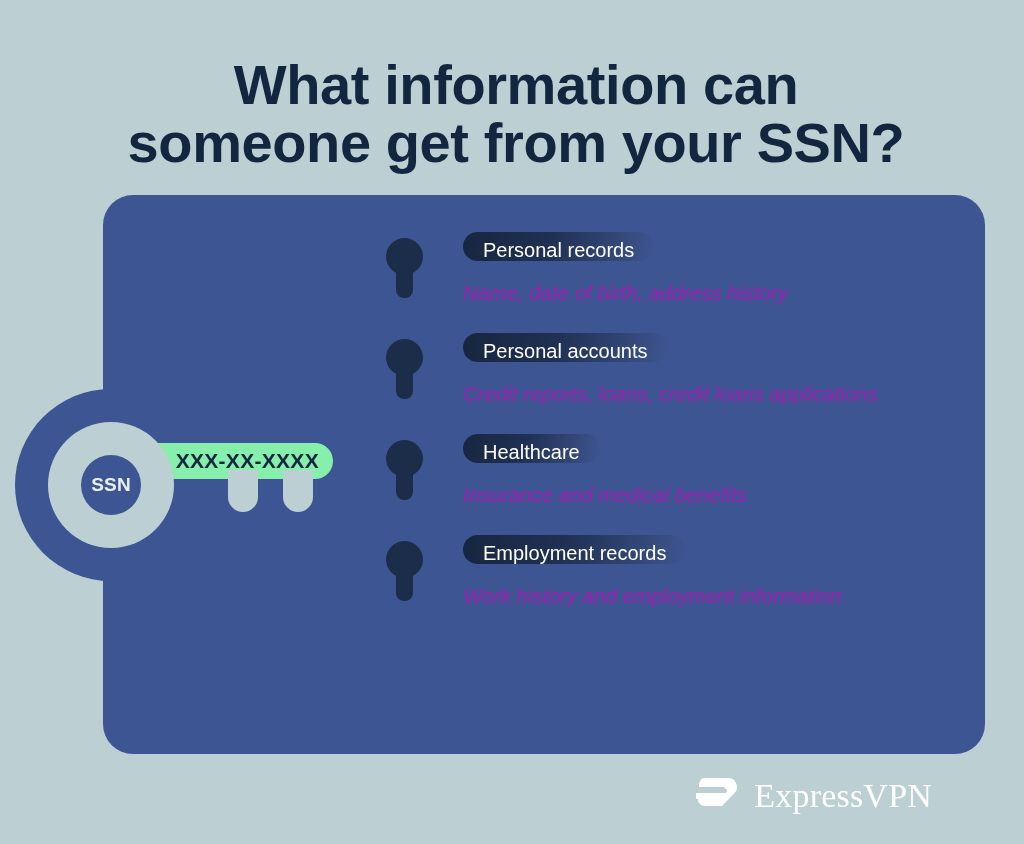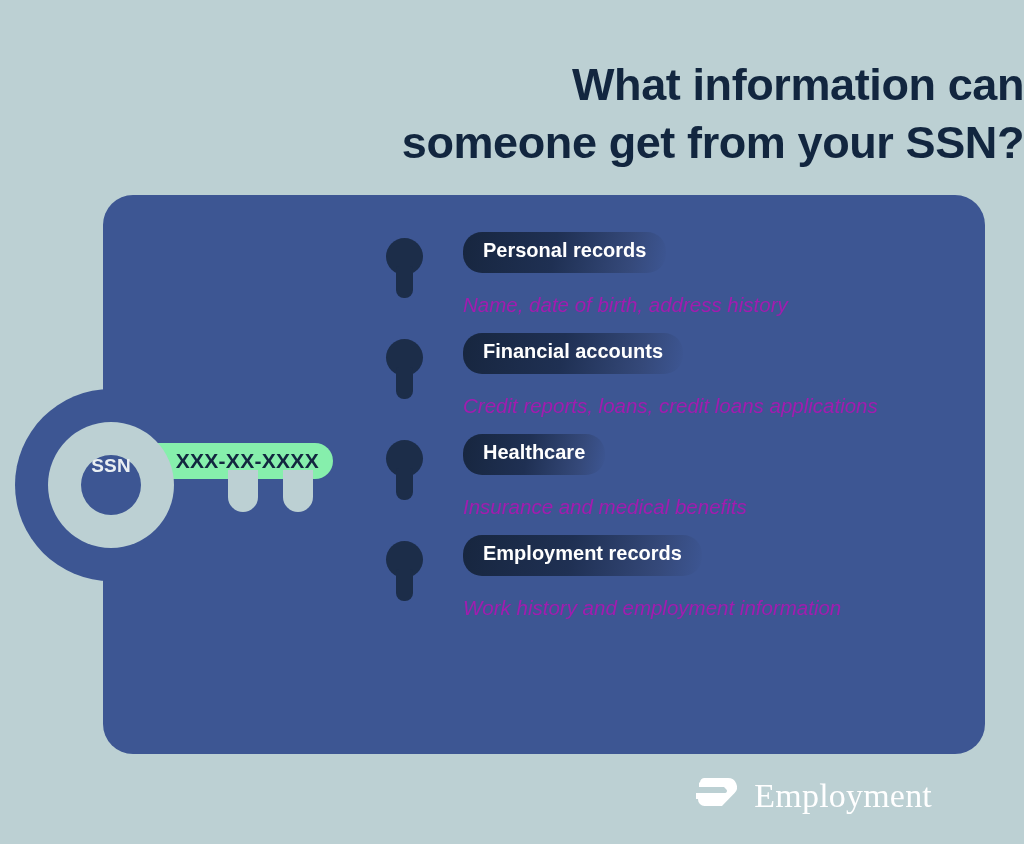--- a/index.html
+++ b/index.html
@@ -21,23 +21,23 @@
     width: 1024px;
     height: 844px;
   }
 
   
   .title {
     position: absolute;
     left: 0;
     top: 56px;
     width: 1024px;
-    text-align: right;
+    text-align: center;
     color: #12263f;
-    font-size: 45px;
+    font-size: 56px;
     font-weight: bold;
     line-height: 58px;
     letter-spacing: -0.4px;
     padding-left: 8px;
   }
   .title-line { display: block; white-space: nowrap; }
 
   
   .panel {
     position: absolute;
@@ -92,21 +92,21 @@
   
   .key-hub {
     position: absolute;
     left: 81px;
     top: 85px;
     width: 60px;
     height: 60px;
     border-radius: 50%;
     background: #3d5693;
     display: flex;
-    align-items: flex-start;
+    align-items: center;
     justify-content: center;
   }
   .key-hub-label {
     color: #e9eef2;
     font-size: 19px;
     font-weight: bold;
     letter-spacing: 0.2px;
   }
 
   
@@ -187,23 +187,23 @@
     position: absolute;
     left: 81px;
     top: 0;
   }
 
   .pill {
     display: inline-block;
     background: linear-gradient(100deg, #17263f 0%, #1f3053 45%, #35497a 82%, #3d5693 100%);
     color: #ffffff;
     font-size: 20px;
-    font-weight: bold;
+    font-weight: normal;
     border-radius: 19px;
-    padding: 7px 20px 12px 20px;
+    padding: 7px 20px 0 20px;
     line-height: 22px;
     white-space: nowrap;
   }
 
   .desc {
     margin-top: 19px;
     color: #a21caf;
     font-size: 20.5px;
     line-height: 26px;
     white-space: nowrap;
@@ -266,21 +266,21 @@
         <div class="desc">Name, date of birth, address history</div>
       </div>
     </div>
 
     <div class="row">
       <div class="keyhole">
         <div class="keyhole-head"></div>
         <div class="keyhole-stem"></div>
       </div>
       <div class="row-content">
-        <div class="pill">Financial accounts</div>
+        <div class="pill">Personal accounts</div>
         <div class="desc">Credit reports, loans, credit loans applications</div>
       </div>
     </div>
 
 
     <div class="row">
       <div class="keyhole">
         <div class="keyhole-head"></div>
         <div class="keyhole-stem"></div>
       </div>
@@ -302,16 +302,16 @@
     </div>
 
   </div>
 
   <div class="logo">
     <svg class="logo-mark" viewBox="0 0 50 40" aria-hidden="true">
       <path d="M12.5 2 H36 a9 9 0 0 1 6.6 15.1 L30 30 H12.5 a6.5 6.5 0 0 1 0 -13 H33 a2 2 0 0 0 1.4 -3.4 L32 11 H12.5 a4.5 4.5 0 0 1 0 -9 Z" fill="#ffffff"></path>
       <path d="M7 11 H20 a4.5 4.5 0 0 0 -4.5 -4.5 H7 Z" fill="#ffffff"></path>
       <path d="M4 17 H21 l -5 6 H4 Z" fill="#ffffff"></path>
     </svg>
-    <span class="logo-text">Employment</span>
+    <span class="logo-text">ExpressVPN</span>
   </div>
 
 </div>
 
 </body></html>

